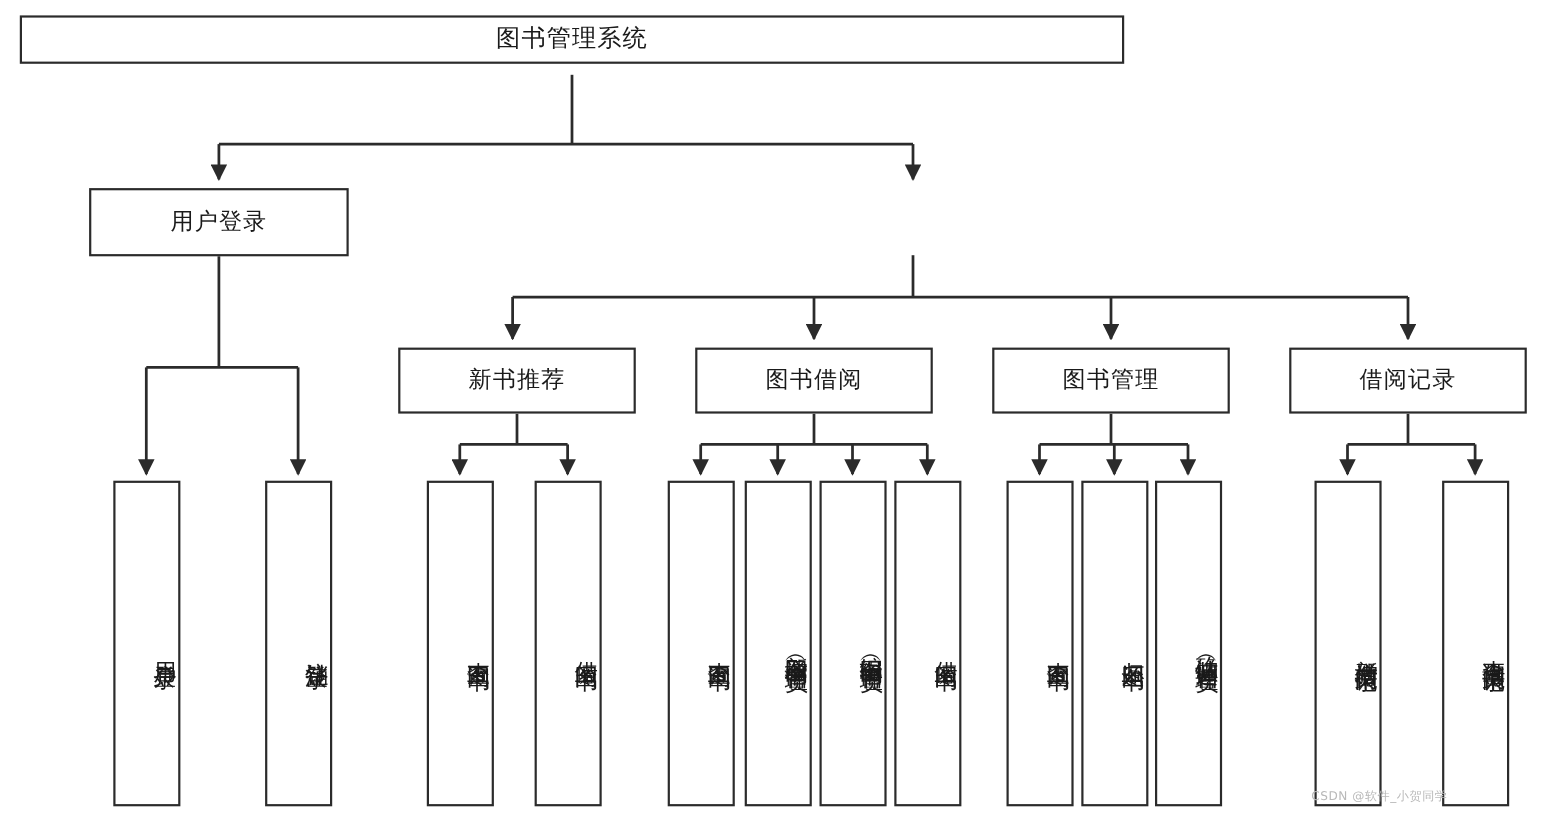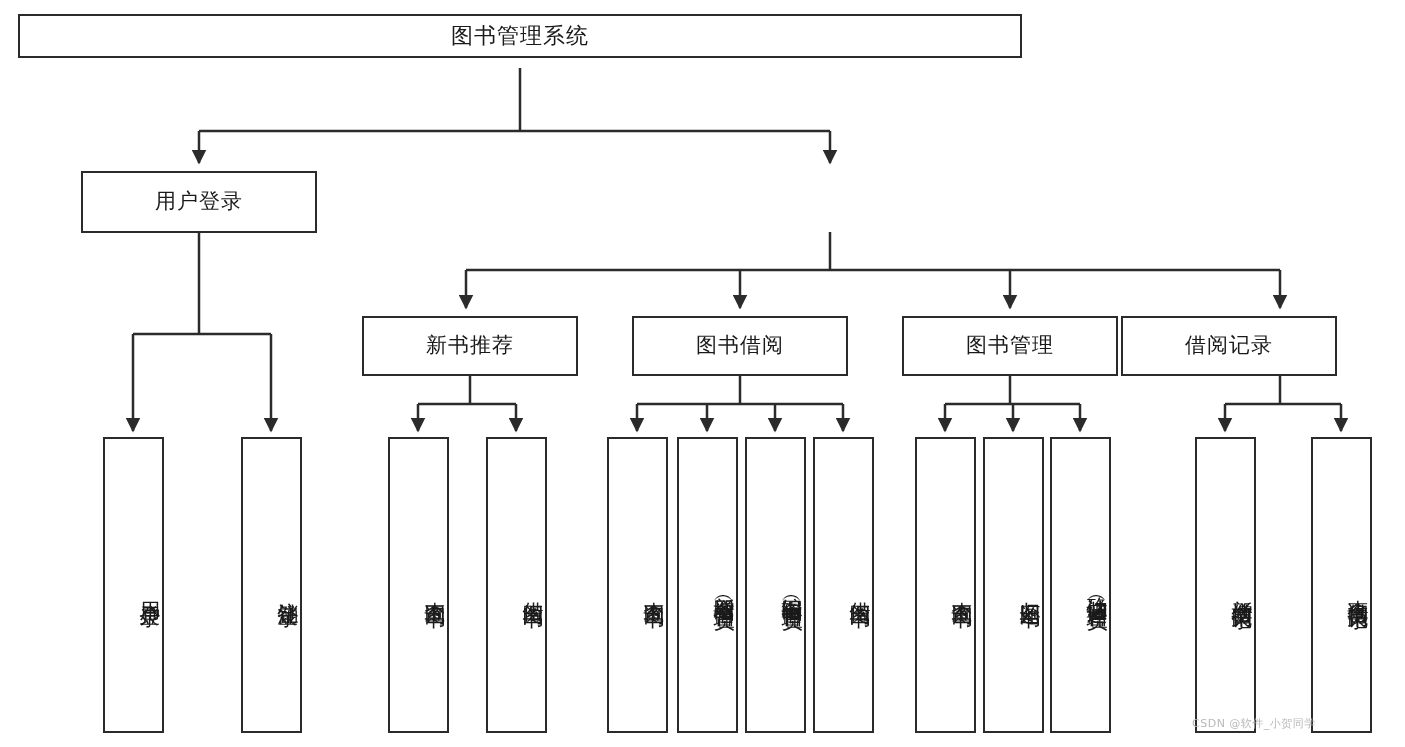--- a/index.html
+++ b/index.html
@@ -134,21 +134,21 @@
 
   <div class="node horiz" style="left:632px; top:316px; width:216px; height:60px;">
     <span>图书借阅</span>
   </div>
   <div class="node horiz" style="left:362px; top:316px; width:216px; height:60px;">
     <span>新书推荐</span>
   </div>
   <div class="node horiz" style="left:902px; top:316px; width:216px; height:60px;">
     <span>图书管理</span>
   </div>
-  <div class="node horiz" style="left:1121px; top:316px; width:216px; height:60px;">
+  <div class="node horiz" style="left:1172px; top:316px; width:216px; height:60px;">
     <span>借阅记录</span>
   </div>
 
   <div class="node vert" style="left:103px; top:437px; width:61px; height:296px;">
     <span class="vtext">用户登录</span>
   </div>
   <div class="node vert" style="left:241px; top:437px; width:61px; height:296px;">
     <span class="vtext">注销登录</span>
   </div>
 

